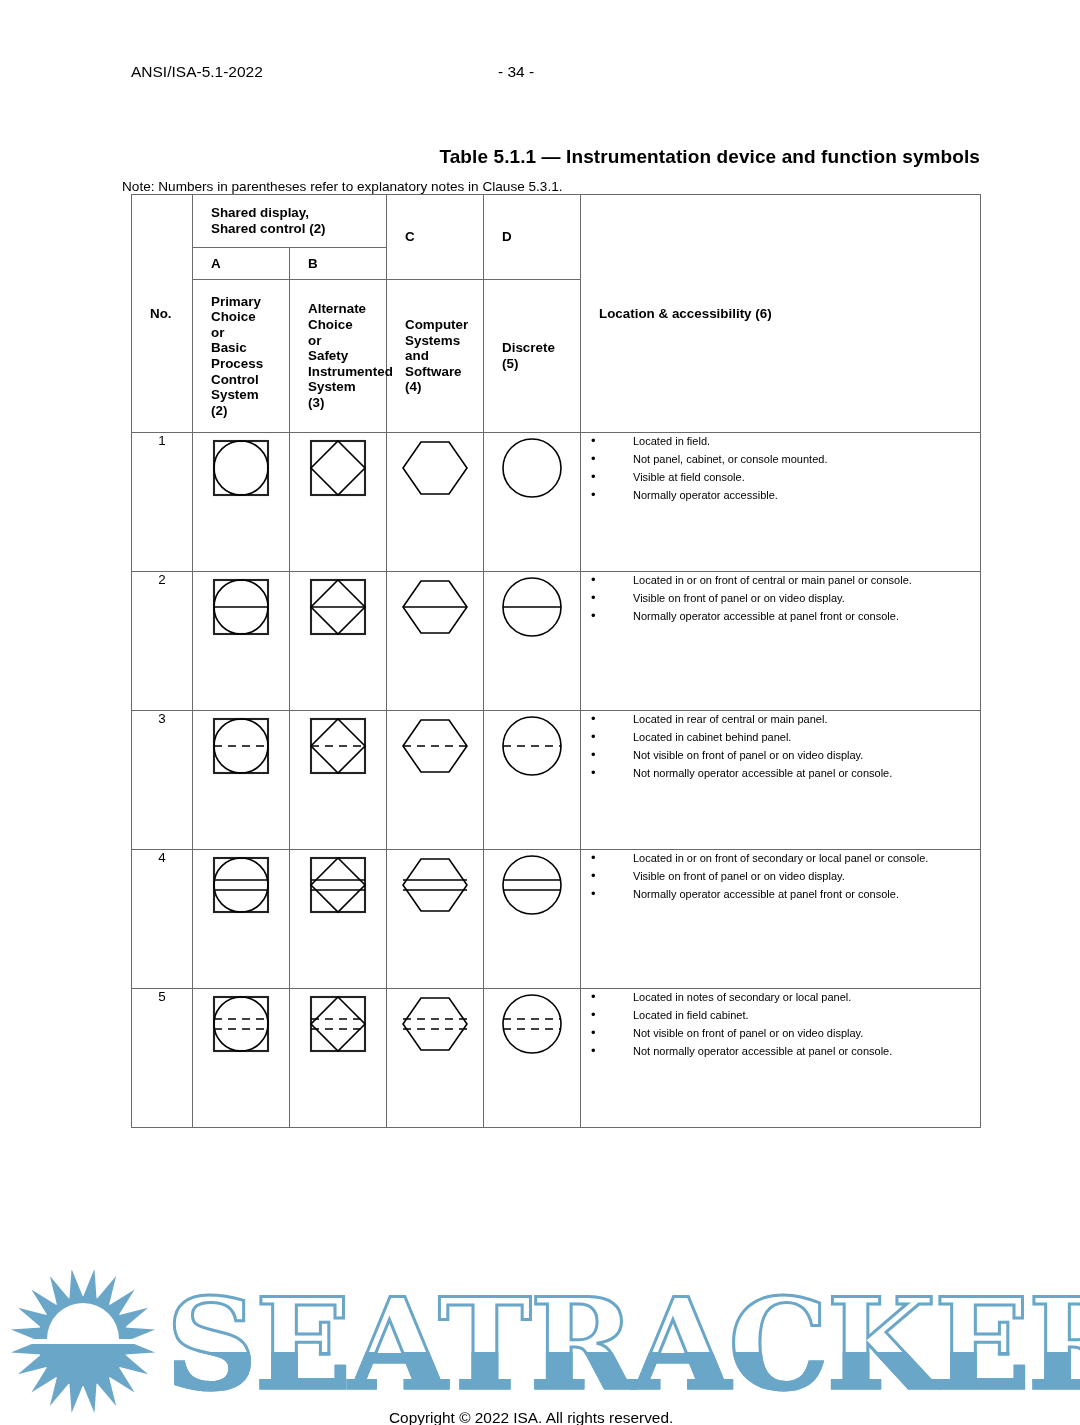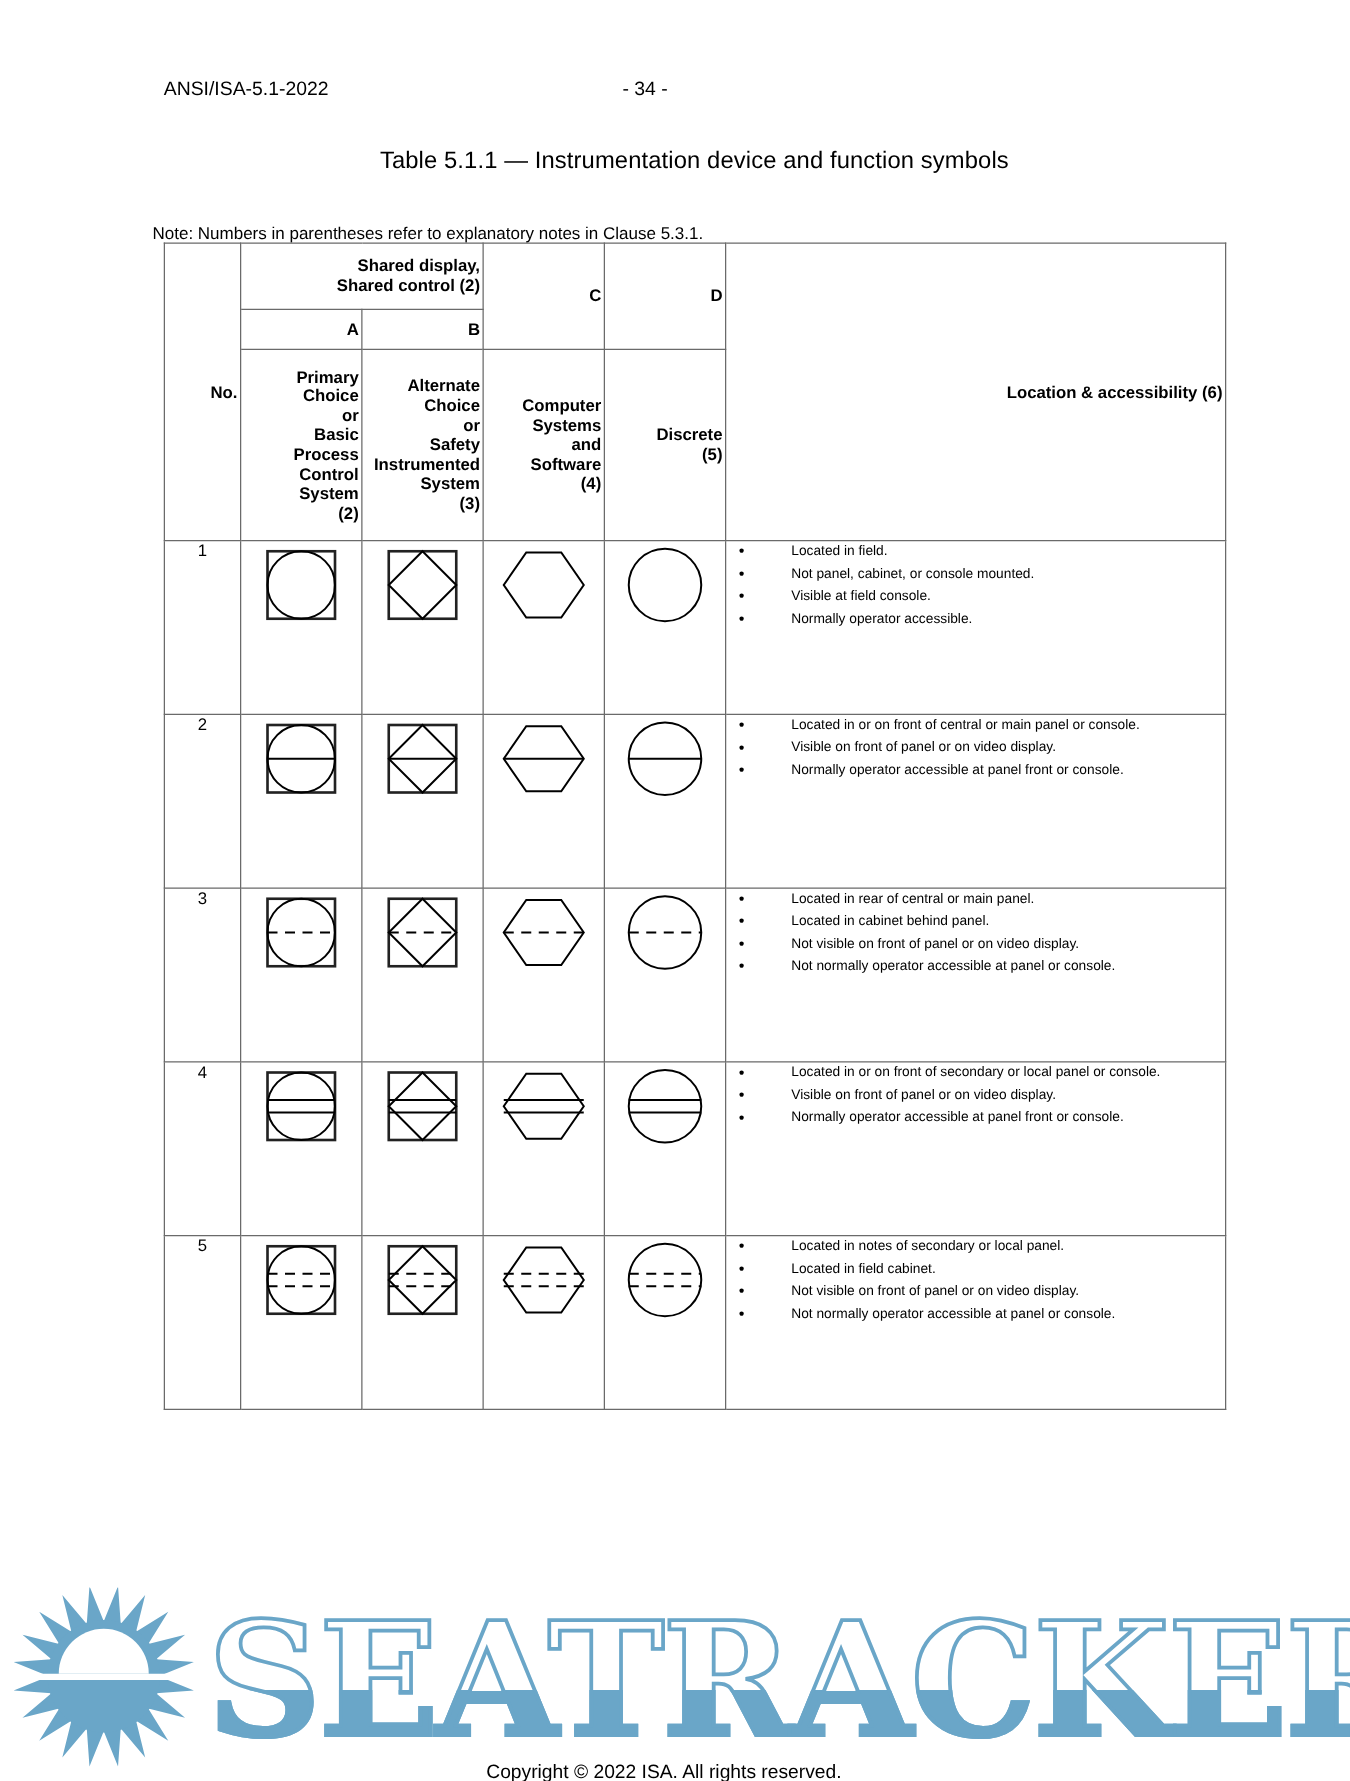--- a/index.html
+++ b/index.html
@@ -28,26 +28,26 @@
   .runhead .doc-id { float: left; }
   .runhead .pageno {
     position: absolute;
     left: 367px;
     top: 0;
   }
 
   
   .table-title {
     position: absolute;
-    top: 118px;
+    top: 146px;
     left: 131px;
     width: 849px;
-    text-align: center;
+    text-align: right;
     font-size: 19px;
-    font-weight: normal;
+    font-weight: bold;
     letter-spacing: 0.1px;
   }
 
   
   .note-line {
     position: absolute;
     top: 179px;
     left: 122px;
     font-size: 13.6px;
   }
@@ -61,25 +61,25 @@
     border-collapse: collapse;
     table-layout: fixed;
   }
   .tbl td, .tbl th {
     border: 1px solid #6a6a6a;
     padding: 0;
     vertical-align: top;
     font-size: 13.4px;
   }
   .tbl .hcell {
-    text-align: right;
+    text-align: left;
     font-weight: bold;
     vertical-align: middle;
     line-height: 15.6px;
-    padding: 3px 2px;
+    padding: 3px 18px;
   }
   .hdr-shared { height: 46px; }
   .hdr-ab { height: 25px; }
   .hdr-desc { height: 146px; }
 
   col.c-no   { width: 61px; }
   col.c-a    { width: 97px; }
   col.c-b    { width: 97px; }
   col.c-c    { width: 97px; }
   col.c-d    { width: 97px; }

